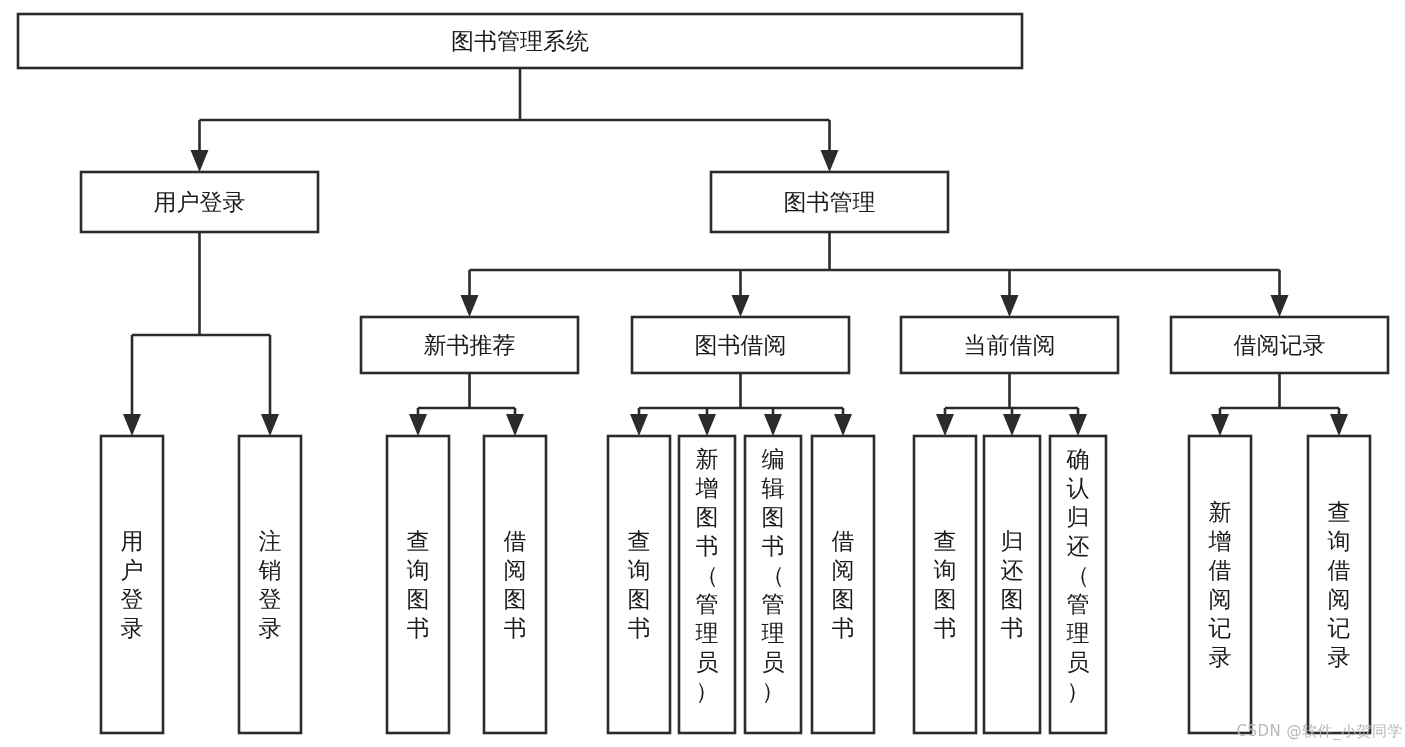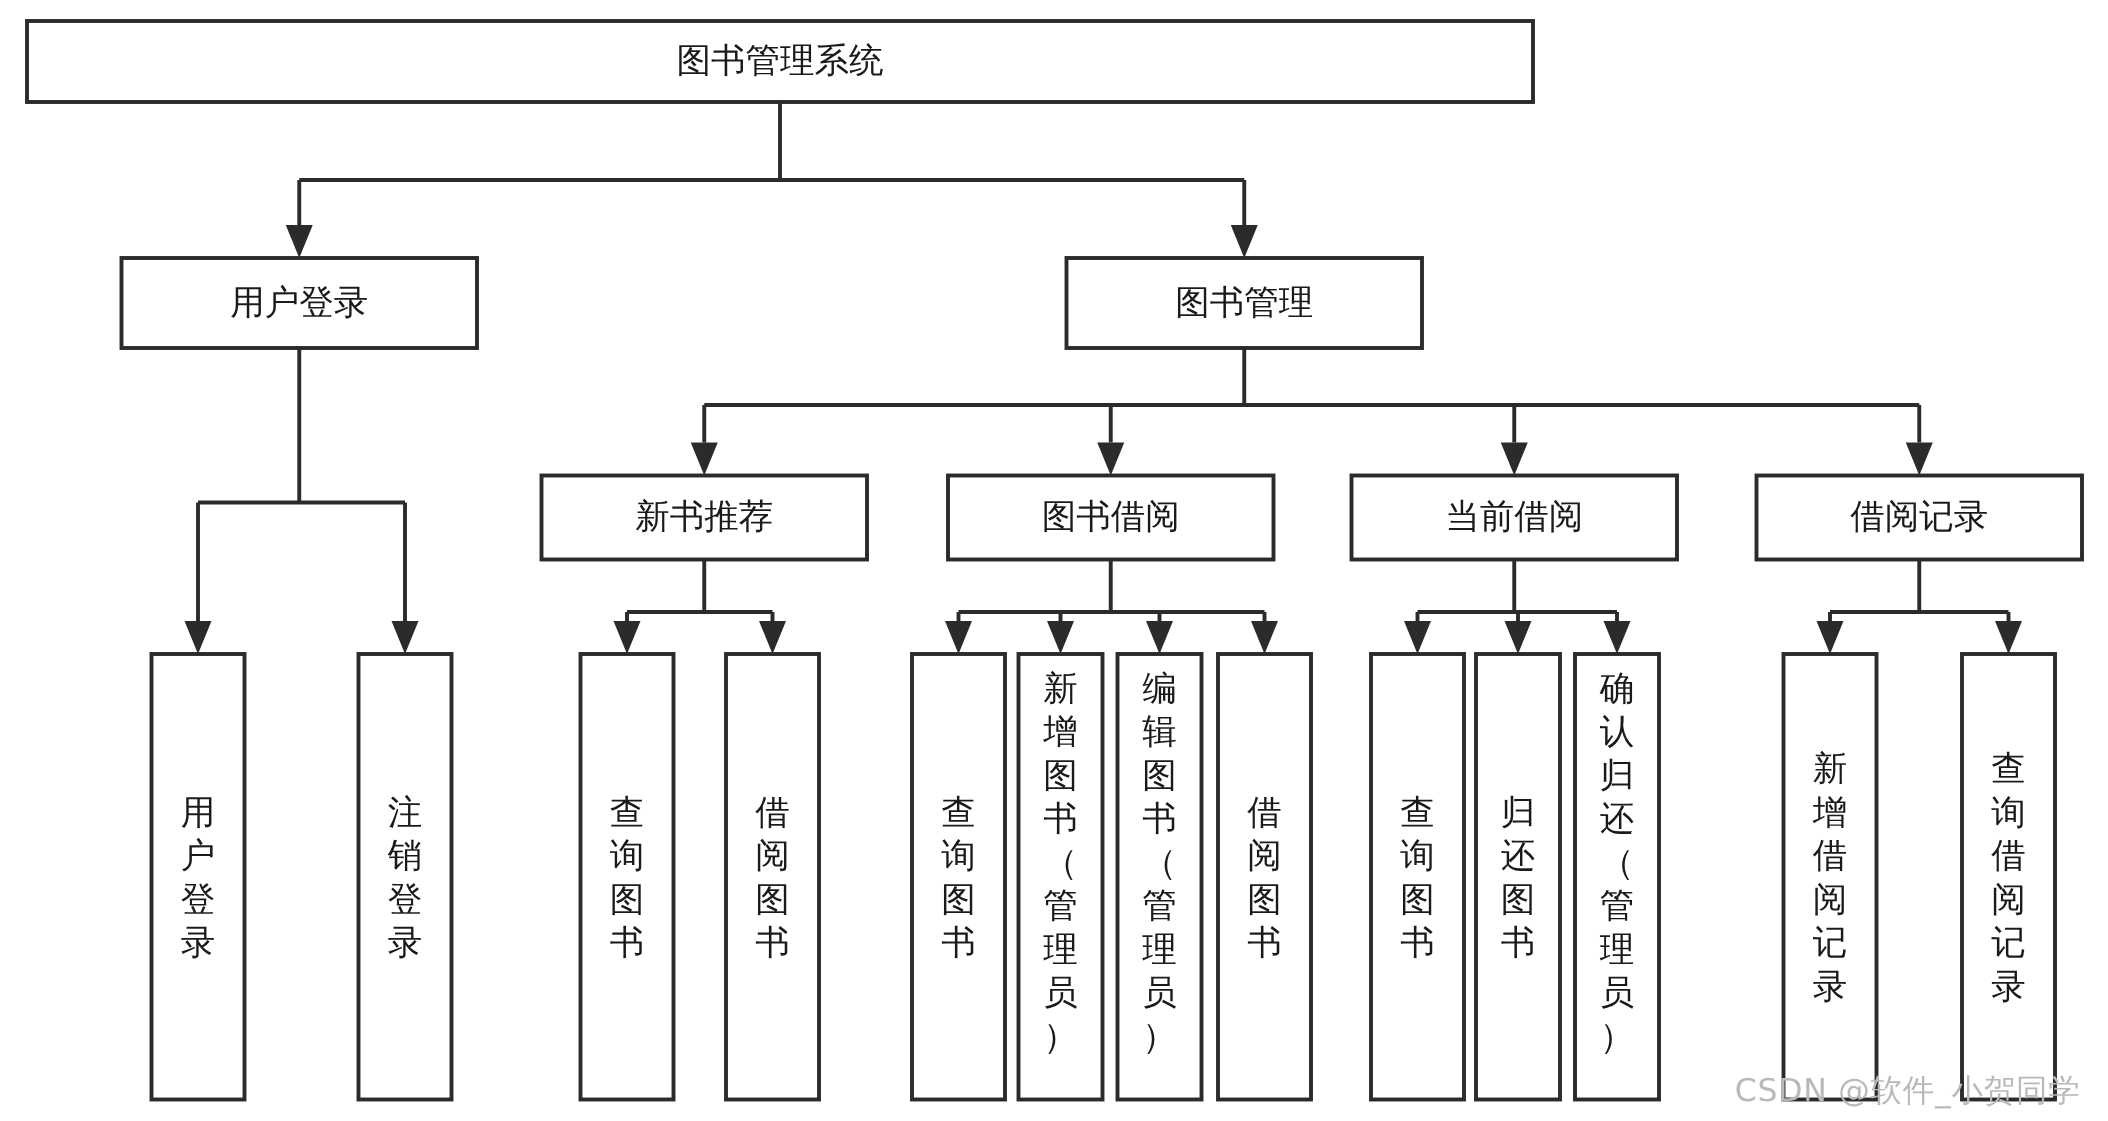--- a/index.html
+++ b/index.html
@@ -50,24 +50,24 @@
     dominant-baseline: middle;
   }
   .node-label-v {
     font-family: "DejaVu Sans", "Liberation Sans", sans-serif;
     font-size: 23px;
     fill: #1a1a1a;
     text-anchor: middle;
   }
   .watermark {
     position: absolute;
-    right: 18px;
+    right: 2px;
     bottom: 6px;
     font-family: "DejaVu Sans", "Liberation Sans", sans-serif;
-    font-size: 21px;
+    font-size: 15px;
     color: #b9b9b9;
     white-space: nowrap;
     letter-spacing: 0.5px;
     pointer-events: none;
   }
 </style>
 </head>
 <body>
 
 <div id="diagram-root">

